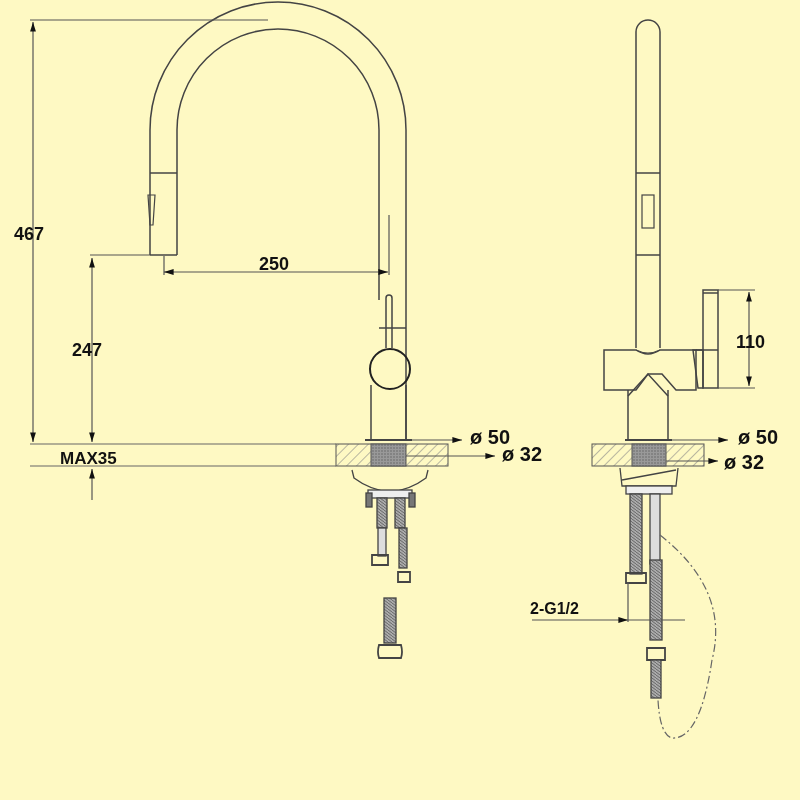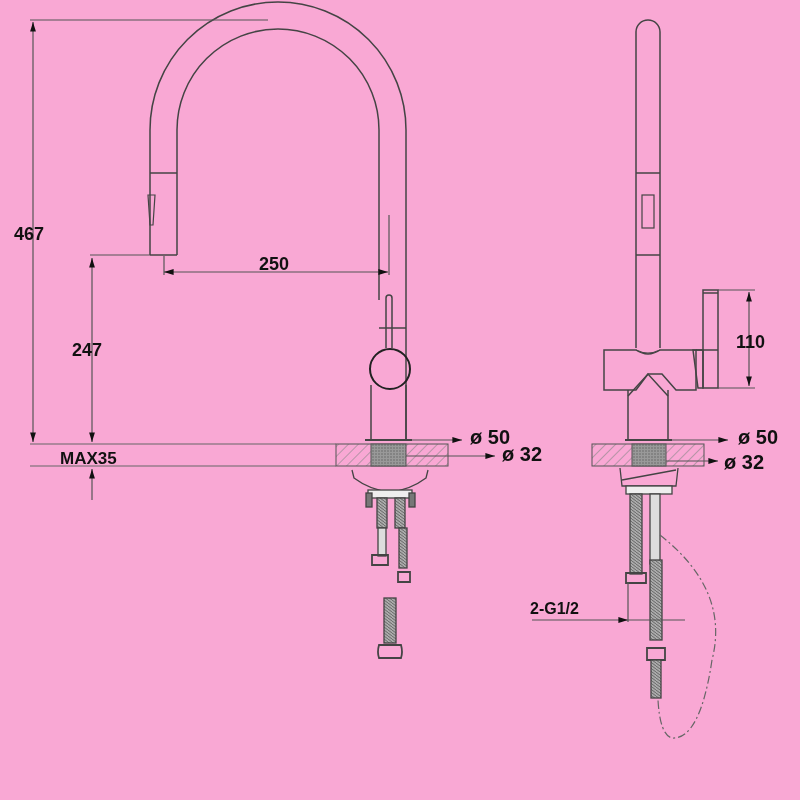--- a/index.html
+++ b/index.html
@@ -1,16 +1,16 @@
 <!DOCTYPE html>
 <html><head>
 <meta charset="utf-8">
 <style>
   html, body { margin:0; padding:0; background:#ffffff; }
-  #canvas { position:relative; width:800px; height:800px; background:#f9a8d4; overflow:hidden; }
+  #canvas { position:relative; width:800px; height:800px; background:#fef9c3; overflow:hidden; }
   svg { position:absolute; left:0; top:0; }
   .dim-text { font-family:"Liberation Sans", sans-serif; font-weight:bold; fill:#111; }
 </style>
 </head>
 <body>
 
 <div id="canvas">
 <svg width="800" height="800" viewBox="0 0 800 800" xmlns="http://www.w3.org/2000/svg">
   <defs>
     <pattern id="hatch" patternUnits="userSpaceOnUse" width="7" height="7" patternTransform="rotate(45)">

